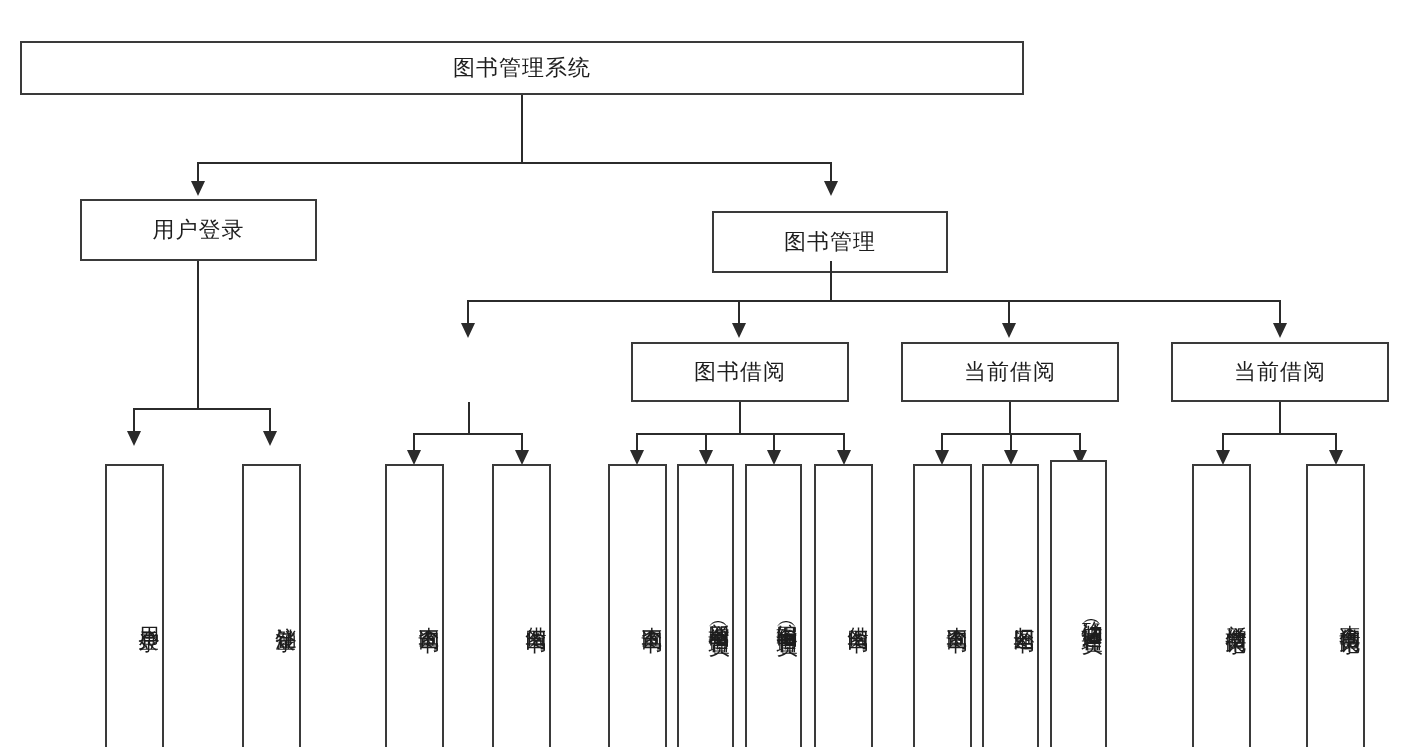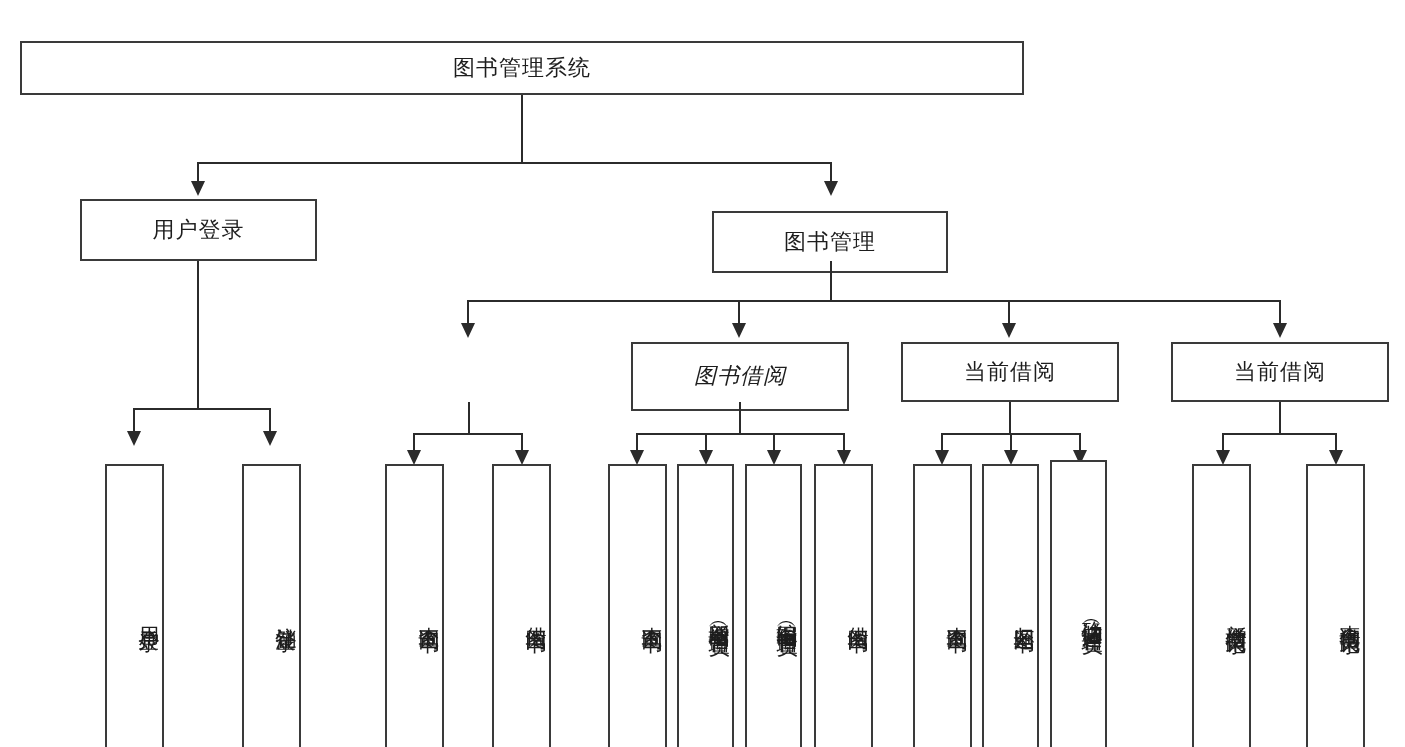--- a/index.html
+++ b/index.html
@@ -108,21 +108,21 @@
   <div class="hline" style="left:467px; top:272px; width:814px;"></div>
   <div class="vline" style="left:467px; top:272px; height:25px;"></div>
   <div class="arrow" style="left:461px; top:295px;"></div>
   <div class="vline" style="left:738px; top:272px; height:25px;"></div>
   <div class="arrow" style="left:732px; top:295px;"></div>
   <div class="vline" style="left:1008px; top:272px; height:25px;"></div>
   <div class="arrow" style="left:1002px; top:295px;"></div>
   <div class="vline" style="left:1279px; top:272px; height:25px;"></div>
   <div class="arrow" style="left:1273px; top:295px;"></div>
 
-  <div class="node horiz" style="left:631px; top:314px; width:218px; height:69px;font-style:italic;">
+  <div class="node horiz" style="left:631px; top:314px; width:218px; height:60px;">
     <span>图书借阅</span>
   </div>
   <div class="node horiz" style="left:901px; top:314px; width:218px; height:60px;align-items:center;">
     <span>当前借阅</span>
   </div>
   <div class="node horiz" style="left:1171px; top:314px; width:218px; height:60px;">
     <span>当前借阅</span>
   </div>
 
   <div class="vline" style="left:468px; top:374px; height:32px;"></div>

